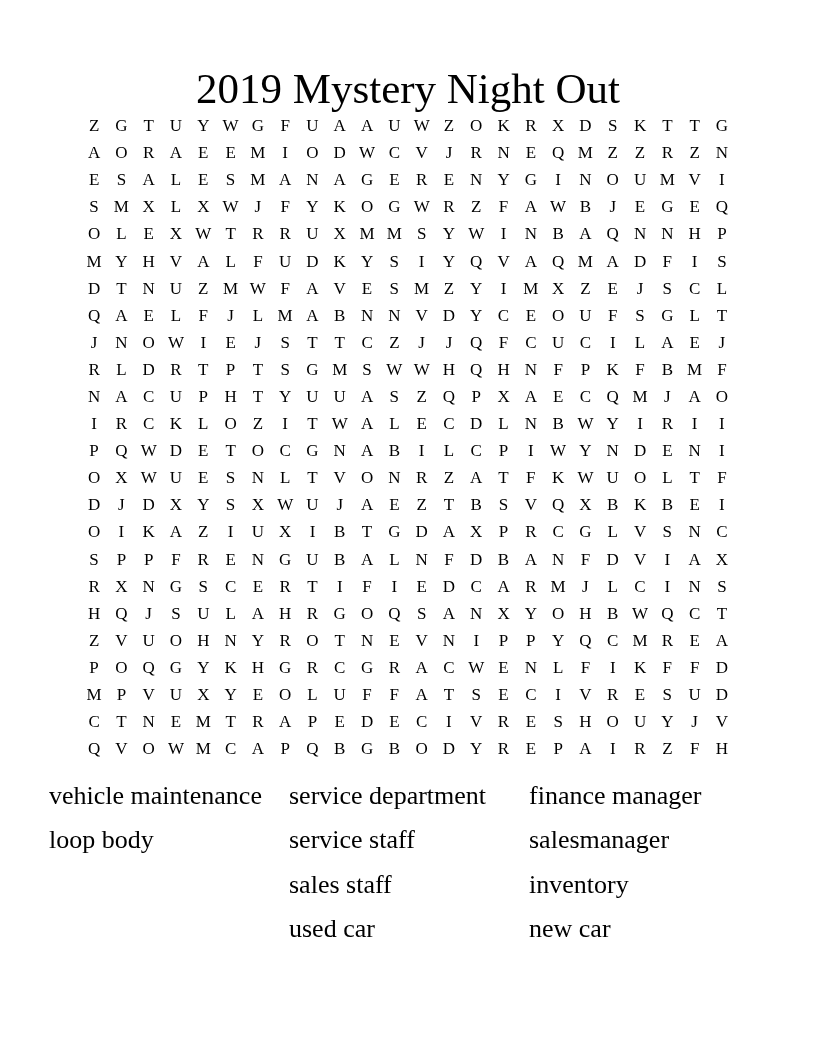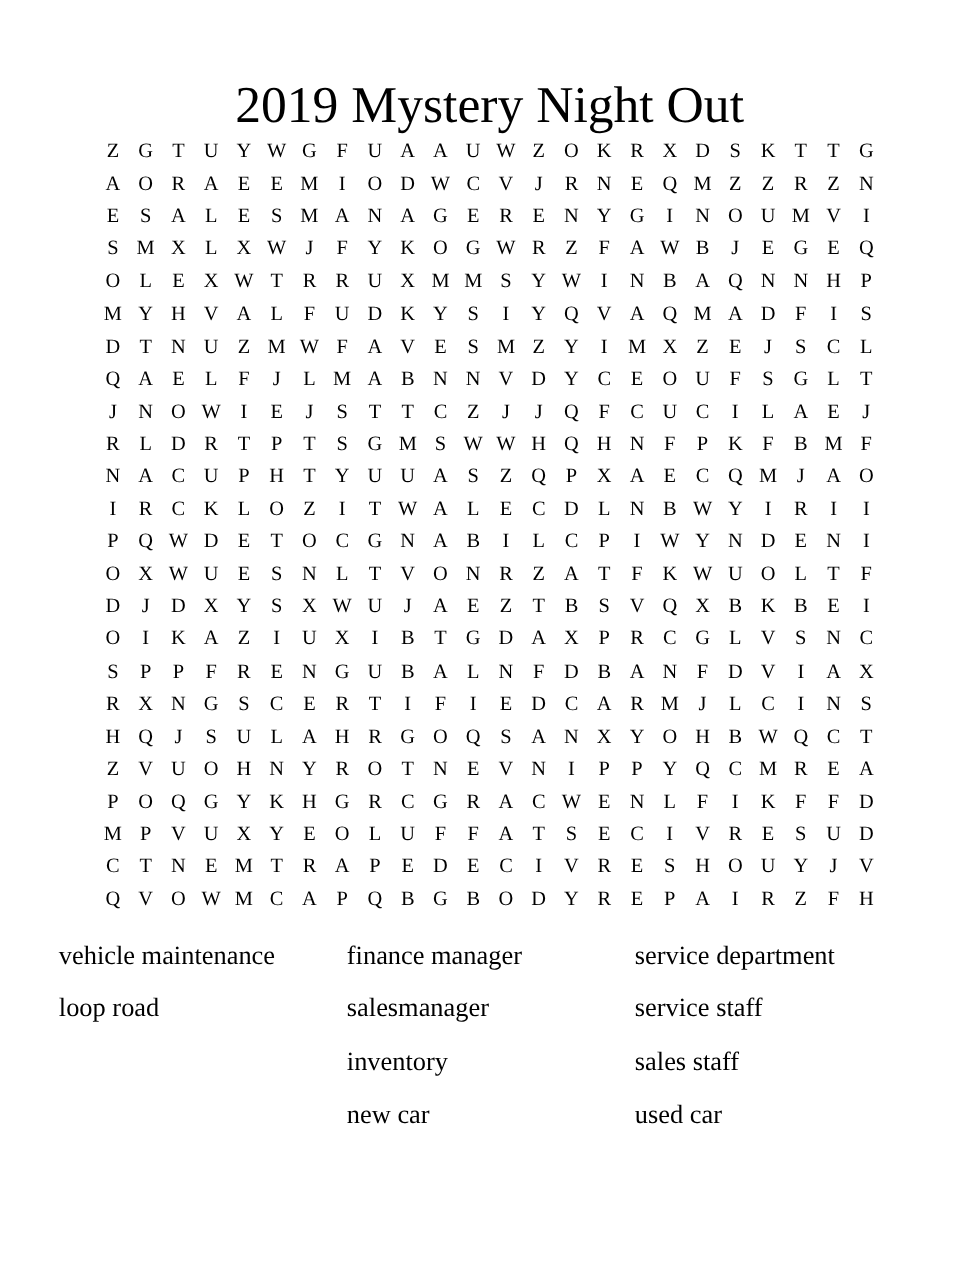--- a/index.html
+++ b/index.html
@@ -53,21 +53,21 @@
     grid-template-columns: 240px 240px 1fr;
     column-gap: 0;
   }
   .word-column {
     display: flex;
     flex-direction: column;
   }
   .word-item {
     height: 44.3px;
     line-height: 44.3px;
-    font-size: 22px;
+    font-size: 26px;
     white-space: nowrap;
   }
 </style>
 </head>
 <body>
 
 <h1 class="page-title">2019 Mystery Night Out</h1>
 
 <div class="word-search-grid">
     <div class="grid-row">
@@ -692,27 +692,27 @@
       <span class="grid-cell">R</span>
       <span class="grid-cell">Z</span>
       <span class="grid-cell">F</span>
       <span class="grid-cell">H</span>
     </div>
   </div>
 
 <div class="word-list">
     <div class="word-column">
       <div class="word-item">vehicle maintenance</div>
-      <div class="word-item">loop road</div>
+      <div class="word-item">loop body</div>
+    </div>
+    <div class="word-column">
+      <div class="word-item">service department</div>
+      <div class="word-item">service staff</div>
+      <div class="word-item">sales staff</div>
+      <div class="word-item">used car</div>
     </div>
     <div class="word-column">
       <div class="word-item">finance manager</div>
       <div class="word-item">salesmanager</div>
       <div class="word-item">inventory</div>
       <div class="word-item">new car</div>
     </div>
-    <div class="word-column">
-      <div class="word-item">service department</div>
-      <div class="word-item">service staff</div>
-      <div class="word-item">sales staff</div>
-      <div class="word-item">used car</div>
-    </div>
   </div>
 
 </body></html>

